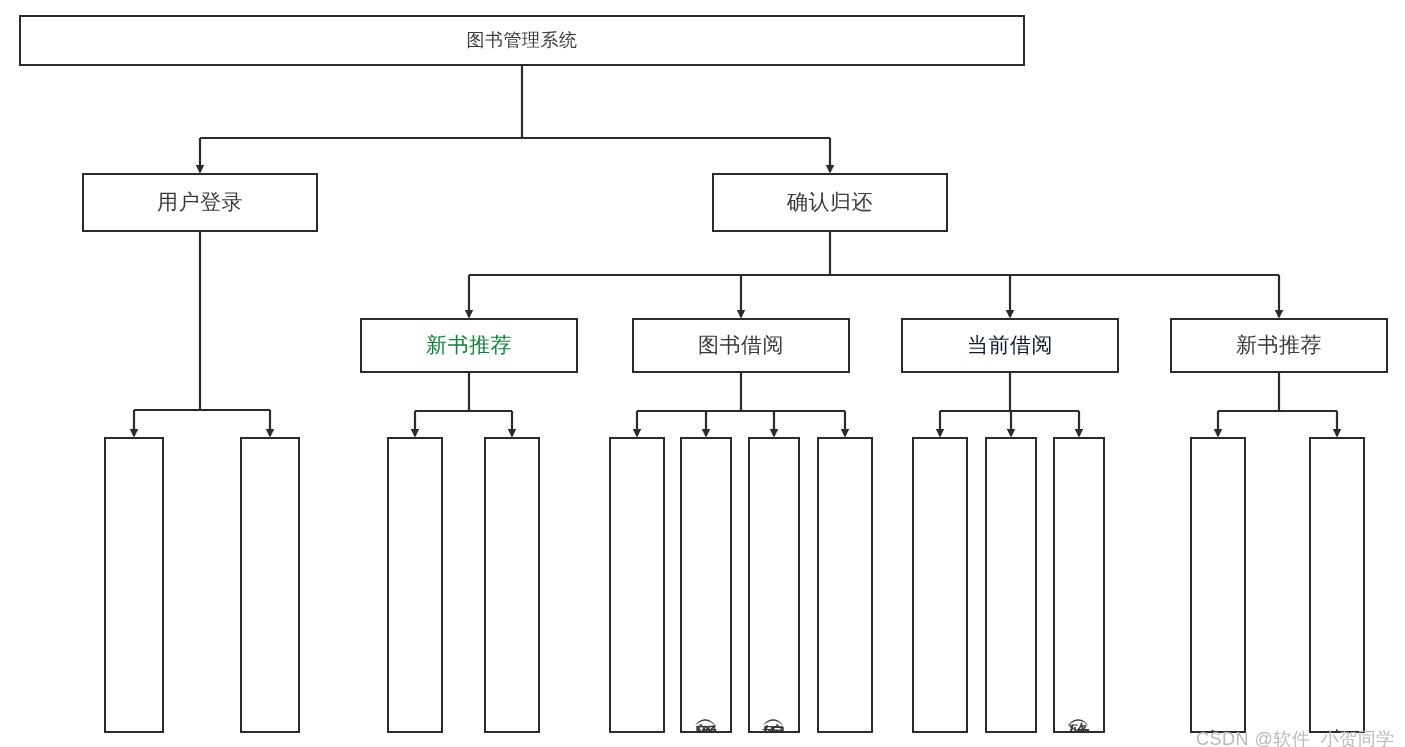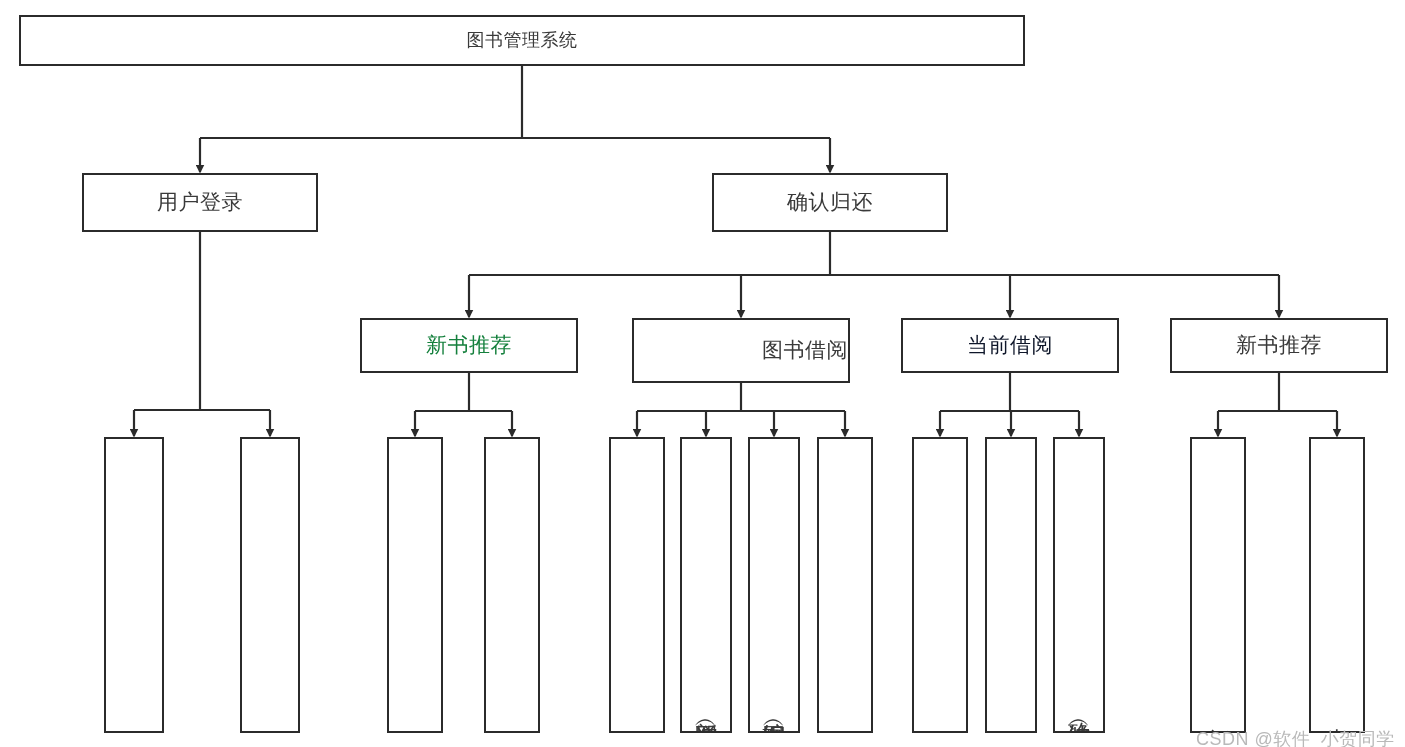--- a/index.html
+++ b/index.html
@@ -124,21 +124,21 @@
       </div>
       <div class="node horizontal" style="left: 82px; top: 173px; width: 236px; height: 59px; border-color: rgb(43, 43, 43); background: rgb(255, 255, 255);">
         <span class="node-label" style="color: rgb(58, 58, 58);">用户登录</span>
       </div>
       <div class="node horizontal" style="left: 712px; top: 173px; width: 236px; height: 59px; border-color: rgb(43, 43, 43); background: rgb(255, 255, 255);">
         <span class="node-label" style="color: rgb(58, 58, 58);">确认归还</span>
       </div>
       <div class="node horizontal" style="left: 360px; top: 318px; width: 218px; height: 55px; border-color: rgb(43, 43, 43); background: rgb(255, 255, 255);">
         <span class="node-label" style="color: #15803d;">新书推荐</span>
       </div>
-      <div class="node horizontal" style="left: 632px; top: 318px; width: 218px; height: 65px; border-color: rgb(43, 43, 43); background: rgb(255, 255, 255); justify-content: flex-end;">
+      <div class="node horizontal" style="left: 632px; top: 318px; width: 218px; height: 55px; border-color: rgb(43, 43, 43); background: rgb(255, 255, 255);">
         <span class="node-label" style="color: rgb(58, 58, 58);">图书借阅</span>
       </div>
       <div class="node horizontal" style="left: 901px; top: 318px; width: 218px; height: 55px; border-color: rgb(43, 43, 43); background: rgb(255, 255, 255);">
         <span class="node-label" style="color: #0f172a; text-align: right;">当前借阅</span>
       </div>
       <div class="node horizontal" style="left: 1170px; top: 318px; width: 218px; height: 55px; border-color: rgb(43, 43, 43); background: rgb(255, 255, 255);">
         <span class="node-label" style="color: rgb(58, 58, 58);">新书推荐</span>
       </div>
       <div class="node vertical" style="left: 104px; top: 437px; width: 60px; height: 296px; border-color: rgb(43, 43, 43); background: rgb(255, 255, 255);">
         <span class="node-label" style="color: rgb(58, 58, 58);">用户登录</span>

